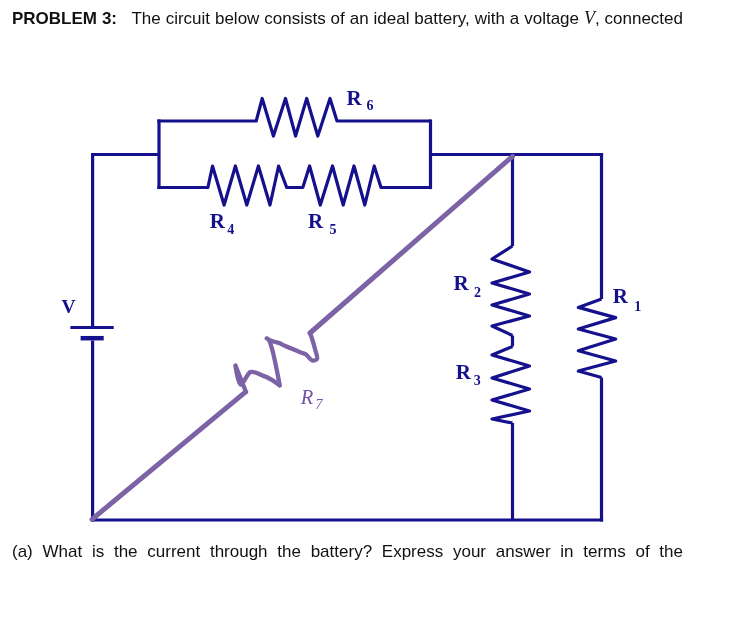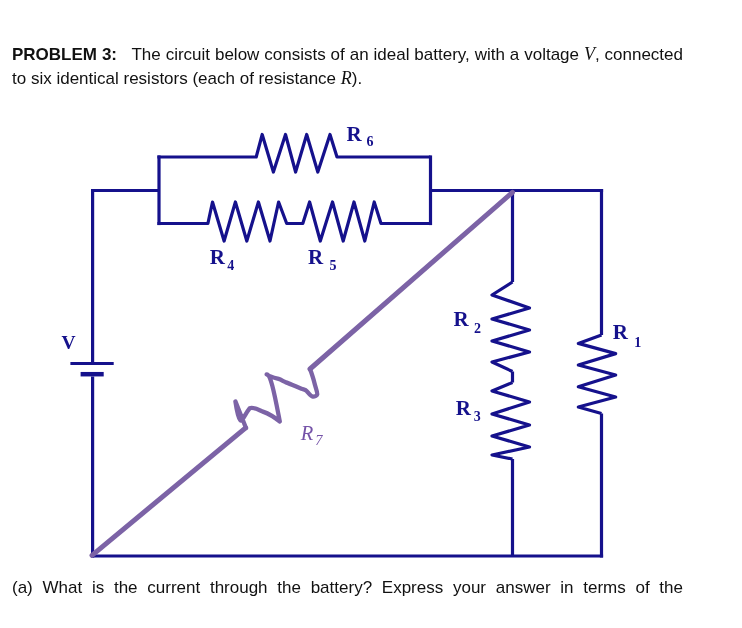--- a/index.html
+++ b/index.html
@@ -1,27 +1,26 @@
 <!DOCTYPE html>
 <html><head>
 <meta charset="utf-8">
 <style>
 html,body{margin:0;padding:0;background:#fff;}
 #page{position:relative;width:742px;height:582px;overflow:hidden;background:#fff;
-  font-family:"Liberation Sans",sans-serif;color:#111;margin-top:36px;}
+  font-family:"Liberation Sans",sans-serif;color:#111;}
 .para{position:absolute;left:12px;width:671px;font-size:17px;line-height:23.5px;}
 .jline{text-align:justify;text-align-last:justify;}
 .mi{font-family:"Liberation Serif",serif;font-style:italic;font-size:18px;}
 </style>
 </head>
 <body>
 <div id="page">
   <div class="para" style="top:7px;">
     <div class="jline"><b>PROBLEM 3:</b>&nbsp;&nbsp; The circuit below consists of an ideal battery, with a voltage <span class="mi">V</span>, connected</div>
-    <div>to six identical resistors (each of resistance <span class="mi">R</span>).</div>
   </div>
   <div class="para" style="top:540px;">
     <div class="jline">(a) What is the current through the battery? Express your answer in terms of the</div>
   </div>
   <svg width="742" height="628" viewBox="0 0 742 628" style="position:absolute;left:0;top:0;">
     <g fill="none" stroke="#15118c" stroke-width="3.2" stroke-linejoin="round">
 
       <path d="M91 154.5 L159 154.5"></path>
       <path d="M430.5 154.5 L603.1 154.5"></path>
 

